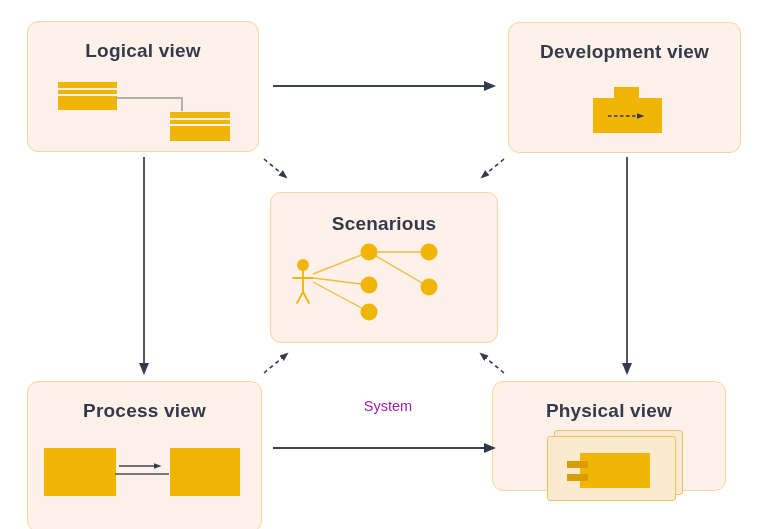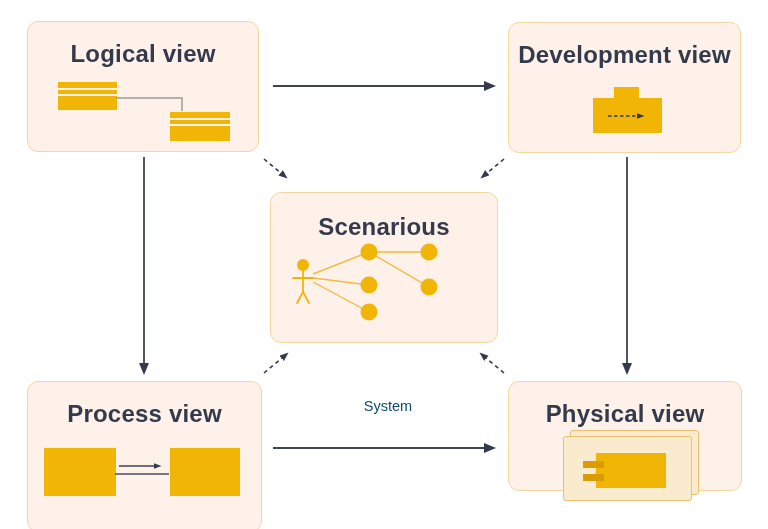--- a/index.html
+++ b/index.html
@@ -17,40 +17,40 @@
   .canvas{
     position:relative;width:768px;height:529px;background:#ffffff;
     font-family:"Liberation Sans", sans-serif;overflow:hidden;
   }
   .node{
     position:absolute;background:var(--peach);
     border:1.5px solid var(--gold-border);border-radius:11px;box-sizing:border-box;
   }
   .node-title{
     position:absolute;top:18px;left:0;right:0;text-align:center;
-    font-size:24px;font-weight:bold;color:var(--ink);letter-spacing:.2px;
+    font-size:19px;font-weight:bold;color:var(--ink);letter-spacing:.2px;
   }
   .icon-part{position:absolute;}
   .class-rect{
     position:absolute;
     background:linear-gradient(to bottom,
       var(--yellow) 0 6px, var(--peach) 6px 8px,
       var(--yellow) 8px 12px, var(--peach) 12px 14px,
       var(--yellow) 14px 100%);
   }
   .solid-yellow{position:absolute;background:var(--yellow);}
   .panel3d{
     position:absolute;background:var(--panel-cream);
     border:1.5px solid var(--panel-border);border-radius:3px;box-sizing:border-box;
   }
   .tab-dark{position:absolute;background:var(--amber-dark);}
   svg.overlay{position:absolute;left:0;top:0;pointer-events:none;z-index:5;}
   .edge-label{
     position:absolute;left:303px;top:396px;width:170px;text-align:center;
-    font-size:14.5px;color:#0c4a6e;line-height:21px;z-index:4;
+    font-size:14.5px;color:#a21caf;line-height:21px;z-index:4;
   }
 </style>
 </head>
 <body>
 
 <div class="canvas">
 
   <div class="node" style="left:27px;top:21px;width:232px;height:131px">
     <div class="node-title">Logical view</div>
     <div class="icon-part" style="left:0;top:0;width:100%;height:100%">
@@ -72,21 +72,21 @@
   </div>
 
   <div class="node" style="left:27px;top:381px;width:235px;height:151px">
     <div class="node-title">Process view</div>
     <div class="icon-part" style="left:0;top:0;width:100%;height:100%">
       <div class="solid-yellow" style="left:16px;top:66px;width:72px;height:48px"></div>
       <div class="solid-yellow" style="left:142px;top:66px;width:70px;height:48px"></div>
     </div>
   </div>
 
-  <div class="node" style="left:508px;top:381px;width:234px;height:110px">
+  <div class="node" style="left:492px;top:381px;width:234px;height:110px">
     <div class="icon-part" style="left:0;top:0;width:100%;height:100%">
       <div class="panel3d" style="left:61px;top:48px;width:129px;height:65px"></div>
       <div class="panel3d" style="left:54px;top:54px;width:129px;height:65px"></div>
       <div class="solid-yellow" style="left:87px;top:71px;width:70px;height:35px"></div>
       <div class="tab-dark" style="left:74px;top:79px;width:21px;height:7px"></div>
       <div class="tab-dark" style="left:74px;top:92px;width:21px;height:7px"></div>
     </div>
     <div class="node-title">Physical view</div>
   </div>
 

